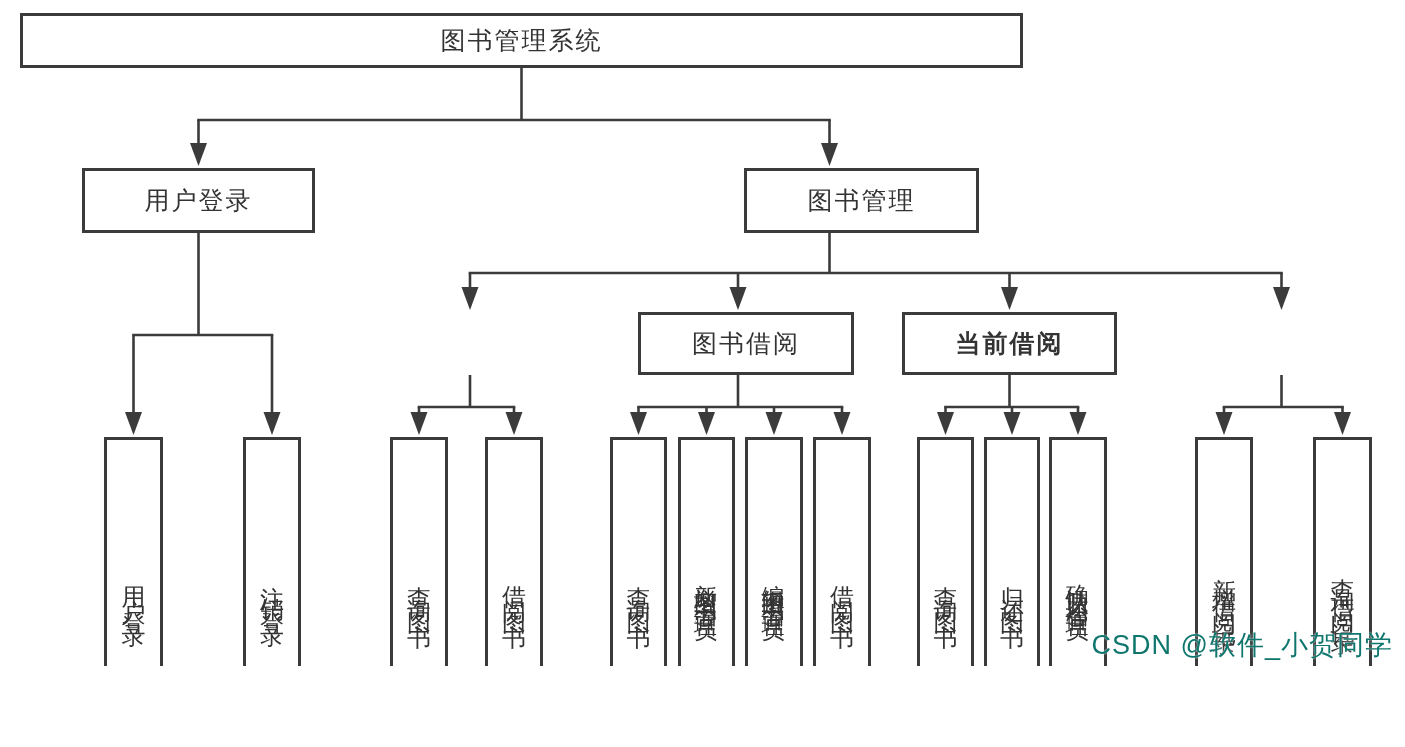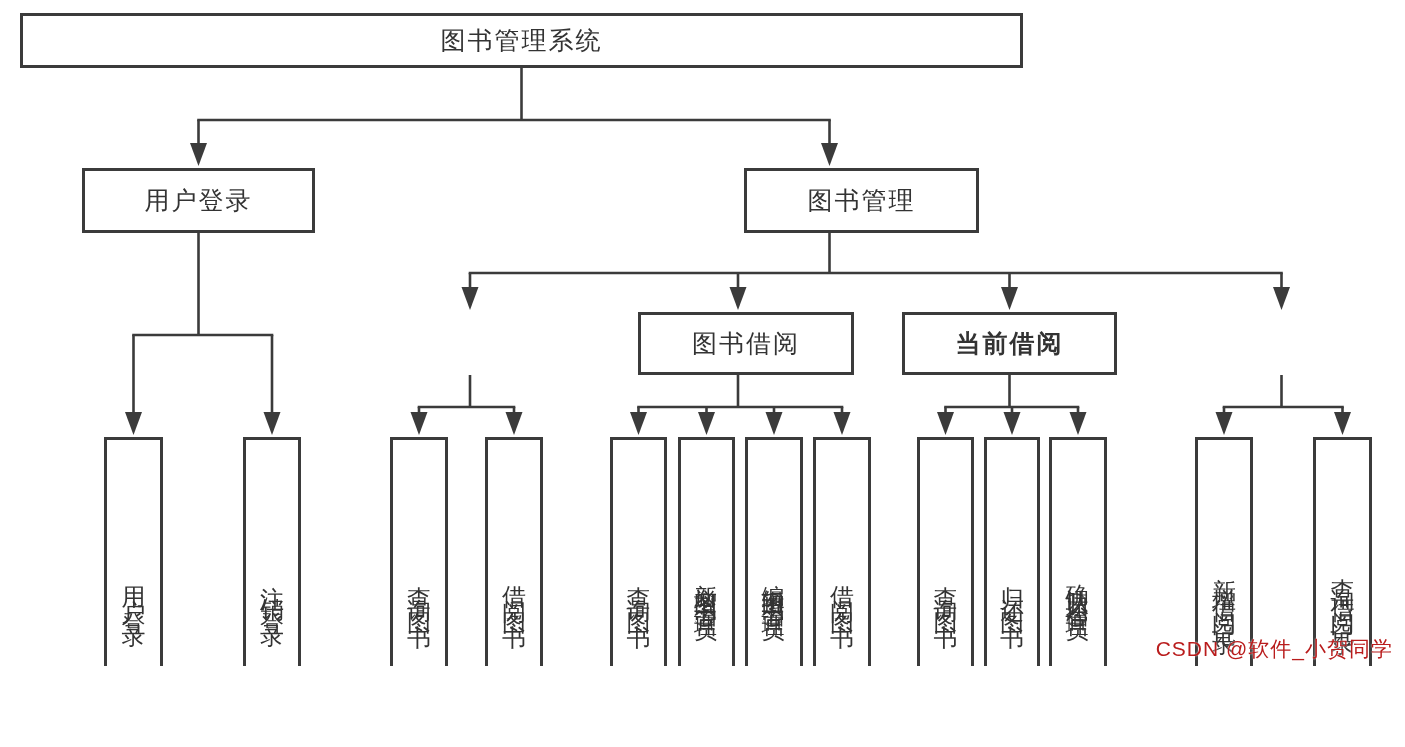--- a/index.html
+++ b/index.html
@@ -54,23 +54,23 @@
   }
   .label-v.tight {
     font-size: 23px;
     letter-spacing: 5px;
     margin-top: 5px;
   }
   .watermark {
     position: absolute;
     right: 12px;
     bottom: 3px;
-    font-size: 21px;
+    font-size: 27px;
     letter-spacing: 1px;
-    color: #b91c1c;
+    color: #0f766e;
     text-shadow: 0 0 2px #ffffff;
     white-space: nowrap;
   }
 </style>
 </head>
 <body>
 
 <div class="stage">
 
   <svg id="connectors" class="connectors" viewBox="0 0 1405 747" xmlns="http://www.w3.org/2000/svg">

